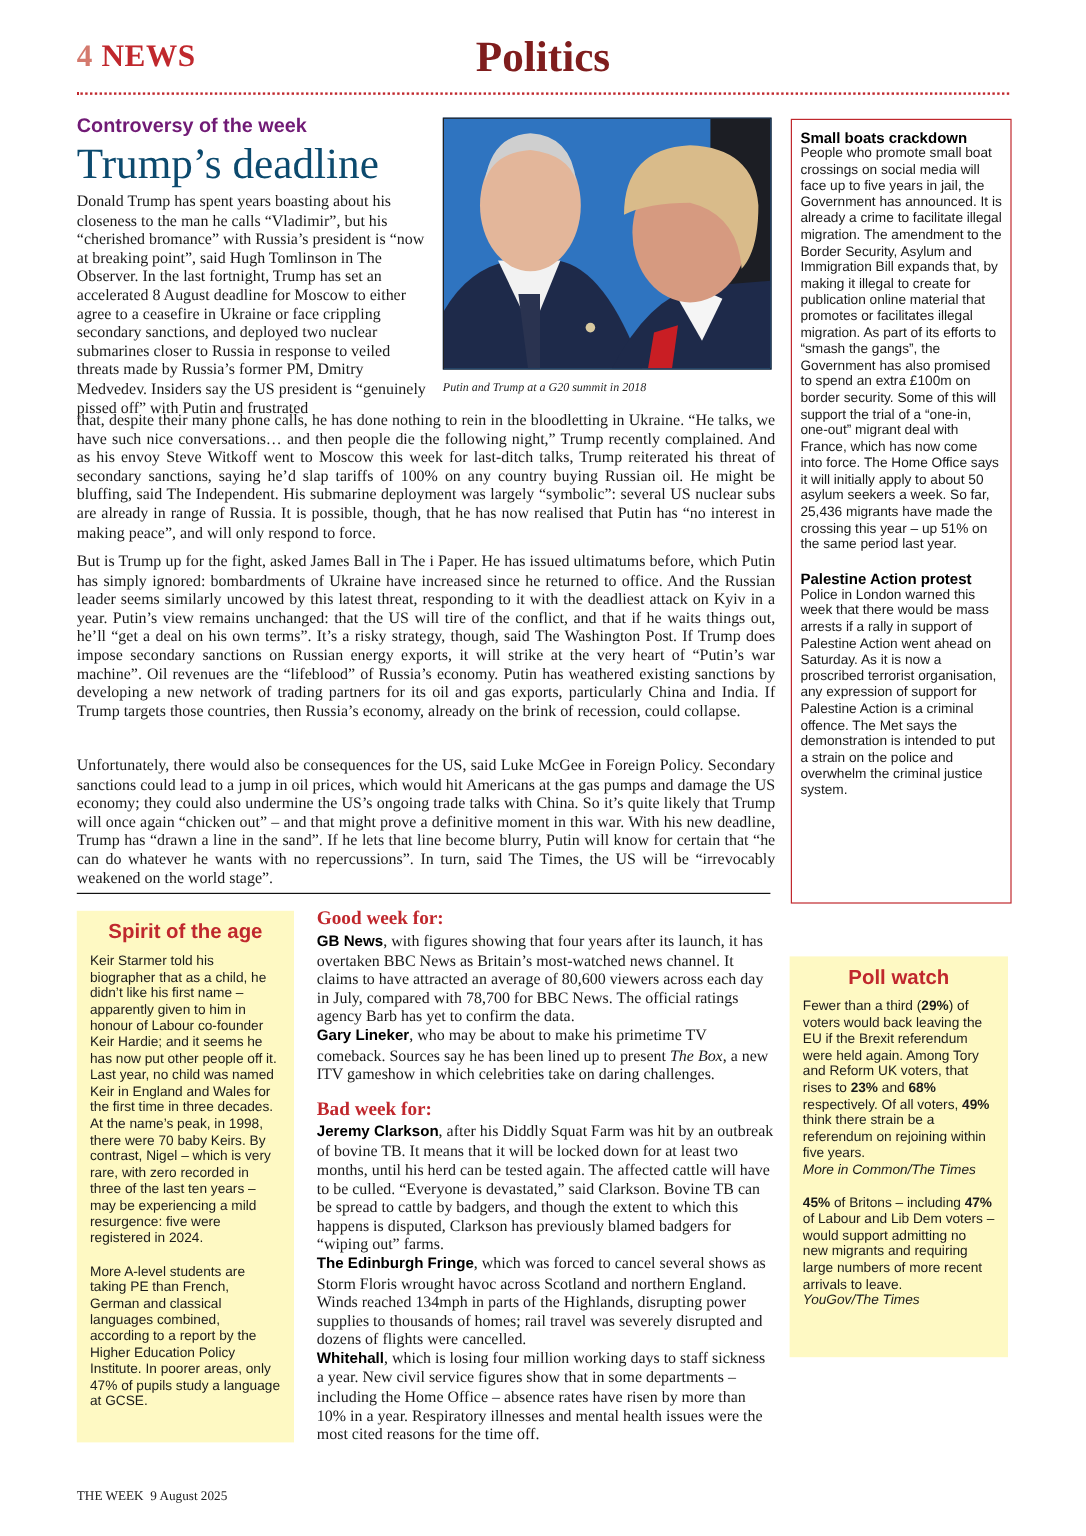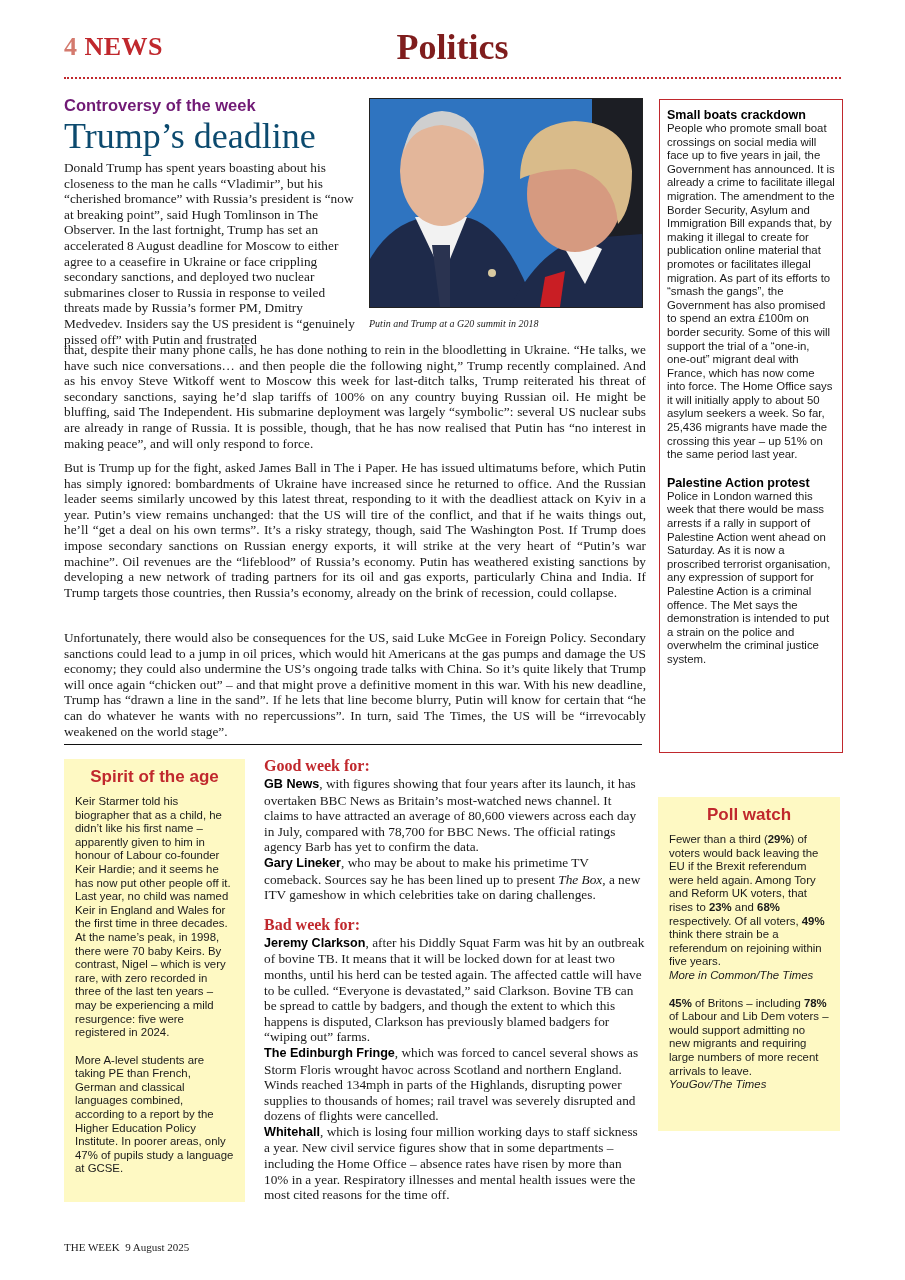--- a/index.html
+++ b/index.html
@@ -119,17 +119,17 @@
     <span class="lead">Whitehall</span><span>, which is losing four million working days to staff sickness a year. New civil service figures show that in some departments – including the Home Office – absence rates have risen by more than 10% in a year. Respiratory illnesses and mental health issues were the most cited reasons for the time off.</span>
   </p>
 </div>
 
 <div class="pink poll">
   <div class="panel-title">Poll watch</div>
   <p class="panel-text">
     <span>Fewer than a third (</span><b>29%</b><span>) of voters would back leaving the EU if the Brexit referendum were held again. Among Tory and Reform UK voters, that rises to </span><b>23%</b><span> and </span><b>68%</b><span> respectively. Of all voters, </span><b>49%</b><span> think there strain be a referendum on rejoining within five years.</span><br><i>More in Common/The Times</i>
   </p>
   <p class="panel-text">
-    <b>45%</b><span> of Britons – including </span><b>78%</b><span> of Labour and Lib Dem voters – would support admitting no new migrants and requiring large numbers of more recent arrivals to leave.</span><br><i>YouGov/The Times</i>
+    <b>45%</b><span> of Britons – including </span><b>47%</b><span> of Labour and Lib Dem voters – would support admitting no new migrants and requiring large numbers of more recent arrivals to leave.</span><br><i>YouGov/The Times</i>
   </p>
 </div>
 
 <div class="footer" style="white-space: pre;">THE WEEK  9 August 2025</div>
 
 </body></html>

